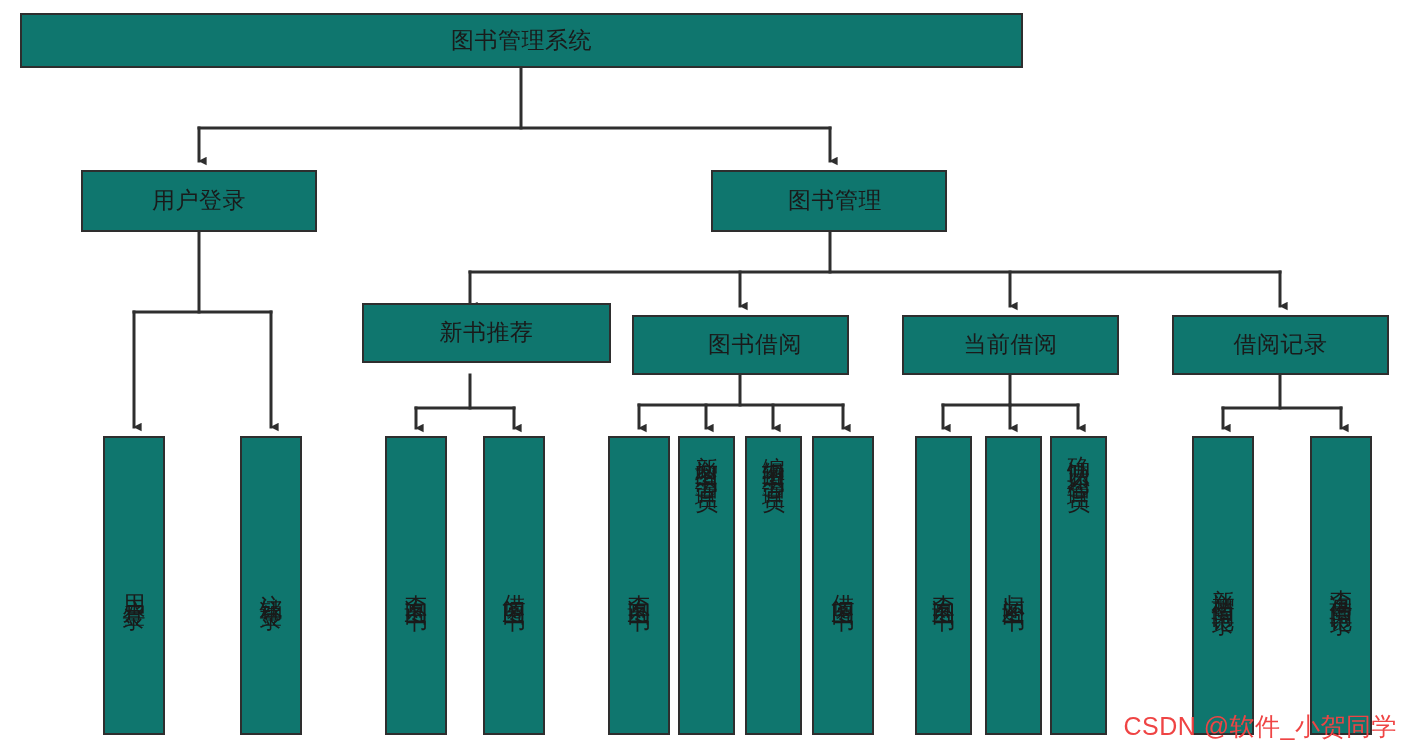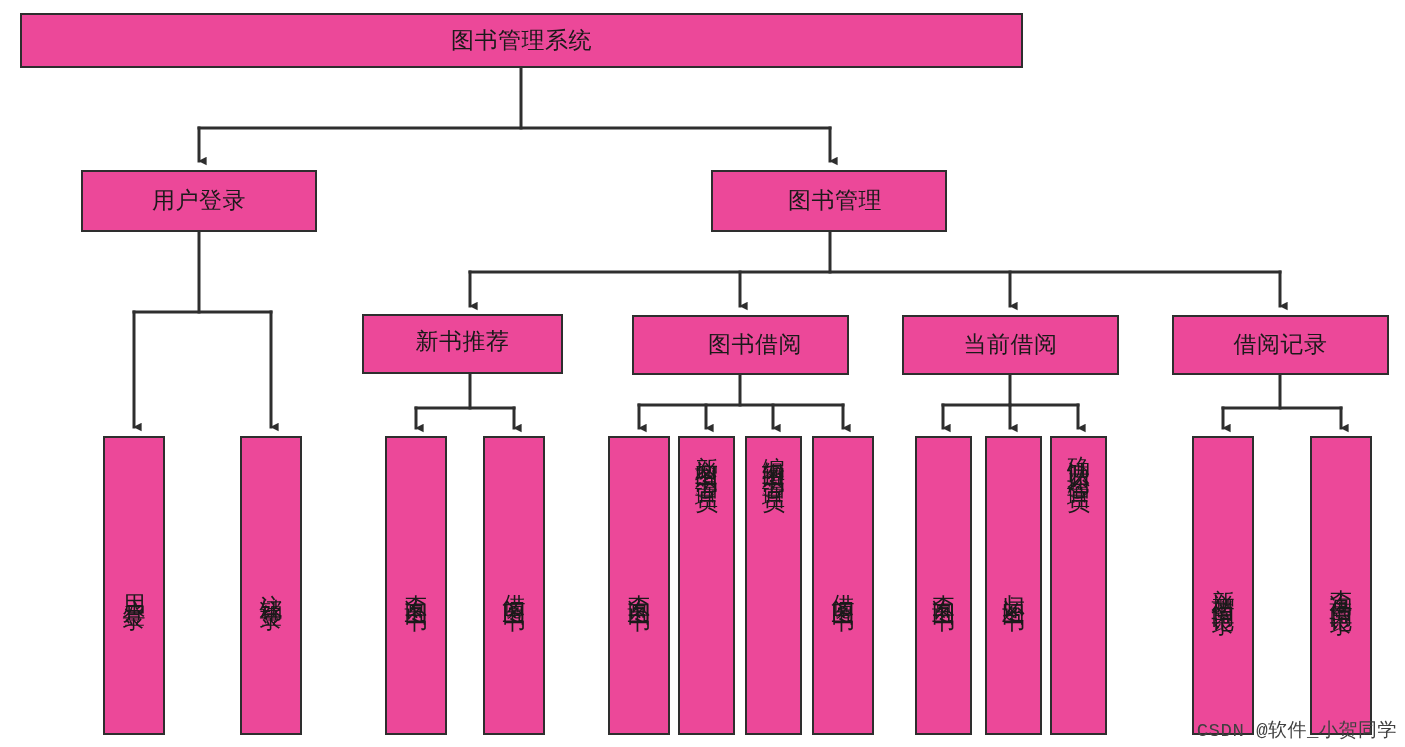--- a/index.html
+++ b/index.html
@@ -22,21 +22,21 @@
   svg.diagram-svg {
     position: absolute;
     left: 0;
     top: 0;
     width: 1405px;
     height: 747px;
   }
   .node-box {
     position: absolute;
     box-sizing: border-box;
-    background: #ec4899;
+    background: #0f766e;
     border: 2px solid #2e2e2e;
     display: flex;
     align-items: center;
     justify-content: center;
     overflow: hidden;
     text-align: center;
   }
   .node-label-h {
     font-size: 23px;
     color: #1a1a1a;
@@ -59,25 +59,24 @@
     text-orientation: upright;
     letter-spacing: 5px;
     line-height: 1;
     white-space: nowrap;
     -webkit-text-orientation: upright;
   }
   .watermark {
     position: absolute;
     right: 8px;
     bottom: 4px;
-    font-size: 19px;
-    color: #404040;
+    font-size: 25px;
+    color: #ef4444;
     white-space: nowrap;
     letter-spacing: 0.5px;
-    font-family: Liberation Mono, monospace;
   }
 </style>
 </head>
 <body>
 
 <div id="diagram-root">
 
   <svg class="diagram-svg" viewBox="0 0 1405 747" xmlns="http://www.w3.org/2000/svg">
     <defs>
       <marker id="arrowhead" markerWidth="9" markerHeight="9" refX="4.2" refY="7.6" orient="auto" markerUnits="userSpaceOnUse">
@@ -144,21 +143,21 @@
     <span class="node-label-h">图书管理系统</span>
   </div>
 
   <div class="node-box" style="left:81px; top:170px; width:236px; height:62px;">
     <span class="node-label-h">用户登录</span>
   </div>
   <div class="node-box" style="left:711px; top:170px; width:236px; height:62px;padding-left:12px;">
     <span class="node-label-h">图书管理</span>
   </div>
 
-  <div class="node-box" style="left:362px; top:314px; width:201px; height:60px;font-family:Liberation Mono, monospace;">
+  <div class="node-box" style="left:362px; top:303px; width:249px; height:60px;">
     <span class="node-label-h">新书推荐</span>
   </div>
   <div class="node-box" style="left:632px; top:315px; width:217px; height:60px;padding-left:29px;">
     <span class="node-label-h">图书借阅</span>
   </div>
   <div class="node-box" style="left:902px; top:315px; width:217px; height:60px;">
     <span class="node-label-h">当前借阅</span>
   </div>
   <div class="node-box" style="left:1172px; top:315px; width:217px; height:60px;">
     <span class="node-label-h">借阅记录</span>

